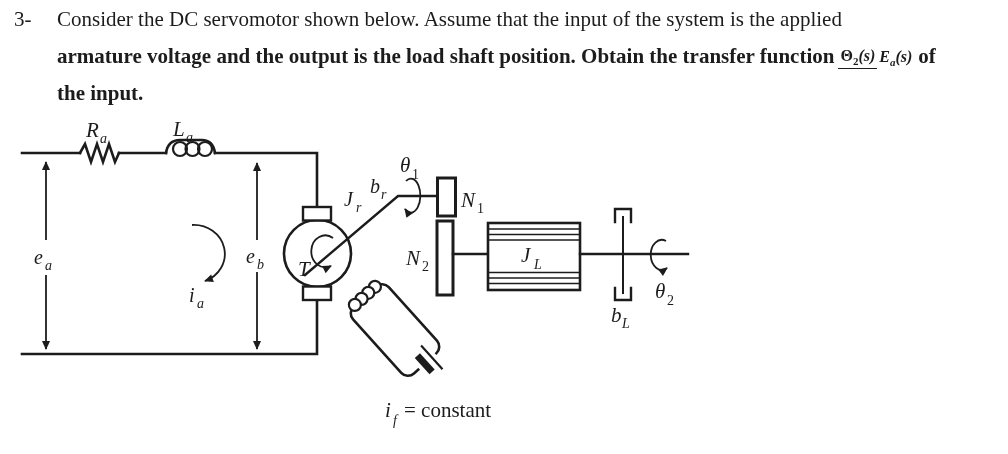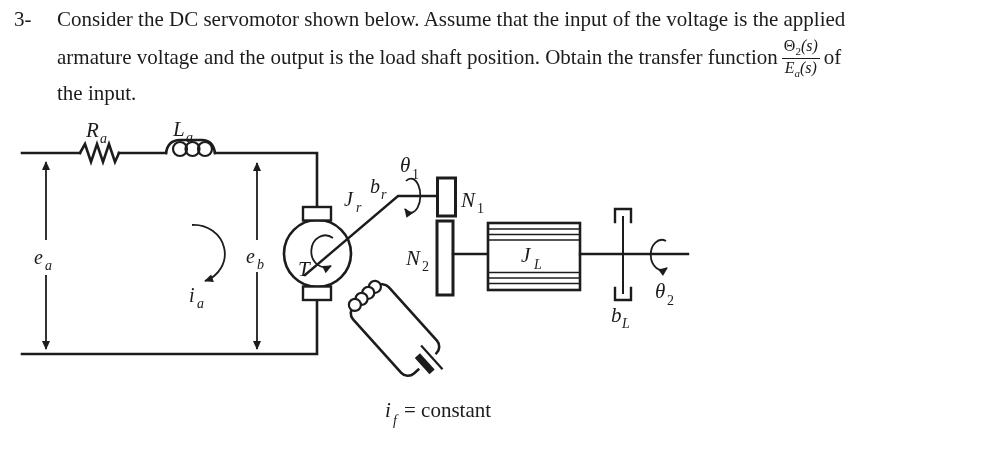--- a/index.html
+++ b/index.html
@@ -2,23 +2,23 @@
 <html><head>
 <meta charset="utf-8">
 <style>
   html,body{margin:0;padding:0;background:#fff;}
   #page{position:relative;width:1008px;height:454px;background:#ffffff;overflow:hidden;
         font-family:"Liberation Serif", serif;color:#1c1c1c;}
   
   #problem{position:absolute;left:14px;top:1px;width:990px;font-size:21px;}
   .pline{position:relative;height:37px;line-height:37px;white-space:nowrap;}
   .pnum{display:inline-block;width:43px;}
-  .indent{padding-left:43px;}
+  .indent{padding-left:43px;font-weight:bold;}
   
-  .frac{display:inline-flex;flex-direction:column;text-align:center;vertical-align:middle;
+  .frac{display:inline-flex;flex-direction:row;text-align:center;vertical-align:middle;
         font-size:16px;line-height:1.05;margin:0 4px;}
   .frac .num{border-bottom:1.6px solid #1c1c1c;padding:0 2px 1px 2px;}
   .frac .den{padding:1px 2px 0 2px;}
   .frac sub{font-size:11px;line-height:1;}
   .it{font-style:italic;}
   
   #fig{position:absolute;left:0;top:0;width:1008px;height:454px;}
   .wire{stroke:#1c1c1c;stroke-width:2.6;fill:none;stroke-linecap:square;}
   .thin{stroke:#1c1c1c;stroke-width:1.8;fill:none;}
   .shaft{stroke:#1c1c1c;stroke-width:2.4;fill:none;stroke-linecap:square;}
@@ -31,21 +31,21 @@
   .sub{font-family:"Liberation Serif",serif;font-style:italic;font-size:14px;fill:#1c1c1c;}
   .subn{font-family:"Liberation Serif",serif;font-style:normal;font-size:14px;fill:#1c1c1c;}
   .plain{font-family:"Liberation Serif",serif;font-style:normal;font-size:21px;fill:#1c1c1c;}
 </style>
 </head>
 <body>
 
 <div id="page">
 
   <div id="problem">
-    <div class="pline"><span class="pnum">3-</span><span>Consider the DC servomotor shown below. Assume that the input of the voltage is the applied</span></div>
+    <div class="pline"><span class="pnum">3-</span><span>Consider the DC servomotor shown below. Assume that the input of the system is the applied</span></div>
     <div class="pline indent"><span>armature voltage and the output is the load shaft position. Obtain the transfer function</span><span class="frac">
           <span class="num"><span>Θ</span><sub>2</sub><span class="it">(s)</span></span>
           <span class="den"><span class="it">E</span><sub class="it">a</sub><span class="it">(s)</span></span>
         </span><span>of</span></div>
     <div class="pline indent"><span>the input.</span></div>
   </div>
 
   <svg id="fig" viewBox="0 0 1008 454">
     <defs>
       <marker id="arr" markerUnits="userSpaceOnUse" markerWidth="11" markerHeight="11" refX="8.5" refY="5" orient="auto">

